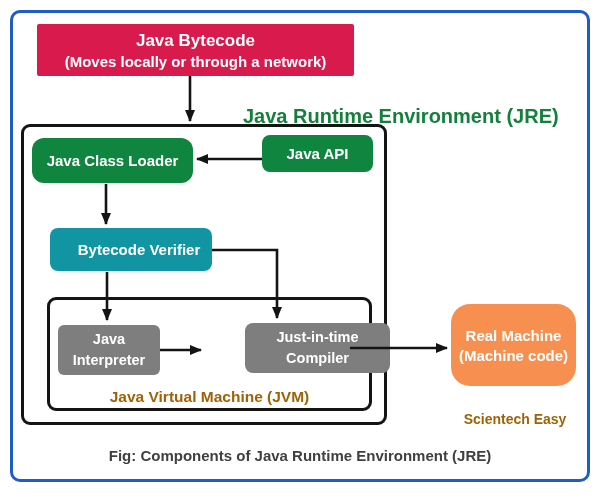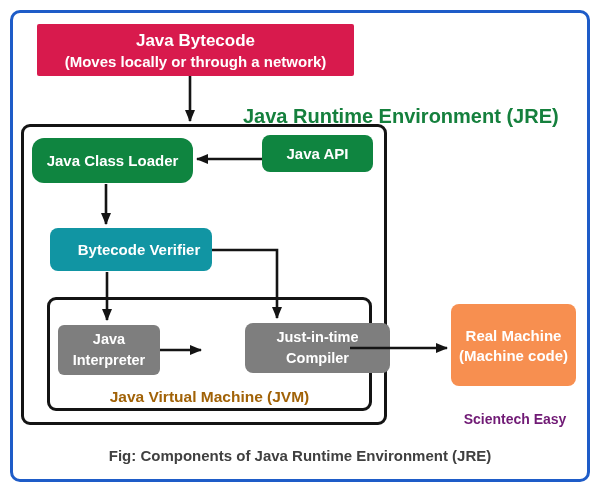--- a/index.html
+++ b/index.html
@@ -27,24 +27,24 @@
   .class-loader-box{left:32px;top:138px;width:161px;height:45px;border-radius:12px;font-size:15px;}
   .java-api-box{left:262px;top:135px;width:111px;height:37px;border-radius:8px;font-size:15px;}
   .verifier-box{left:50px;top:228px;width:162px;height:43px;border-radius:8px;font-size:15px;padding-left:16px;}
   .jvm-box{
     left:47px;top:297px;width:325px;height:114px;
     border:3px solid #141414;border-radius:9px;z-index:2;
   }
   .interpreter-box{left:58px;top:325px;width:102px;height:50px;border-radius:6px;font-size:14.5px;line-height:21px;}
   .jit-box{left:205px;top:323px;width:145px;height:50px;border-radius:8px;font-size:14.5px;line-height:21px;margin-left:40px;}
   .jvm-label{left:47px;top:388px;width:325px;text-align:center;font-size:15.5px;color:#a16207;z-index:4;}
-  .real-machine-box{left:451px;top:304px;width:125px;height:82px;border-radius:8px;}
+  .real-machine-box{left:451px;top:304px;width:125px;height:82px;border-radius:19px;}
   .rm-title{font-size:15px;line-height:21px;}
   .rm-sub{font-size:15px;line-height:19px;}
-  .watermark{left:445px;top:411px;width:140px;text-align:center;font-size:14px;color:#701a75;z-index:4;}
+  .watermark{left:445px;top:411px;width:140px;text-align:center;font-size:14px;color:#a16207;z-index:4;}
   .caption{left:0;top:447px;width:600px;text-align:center;font-size:15px;color:#404040;z-index:4;}
   .arrows{position:absolute;left:0;top:0;z-index:6;pointer-events:none;}
 </style>
 </head>
 <body>
 
 <div class="canvas">
 
   <div class="abs outer-border"></div>
 

